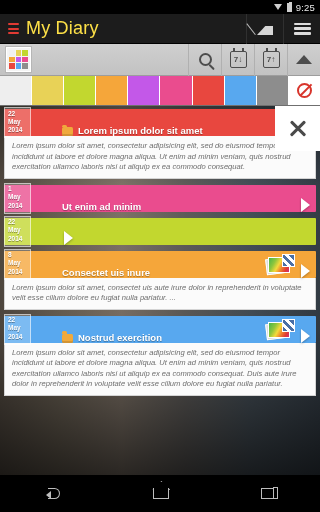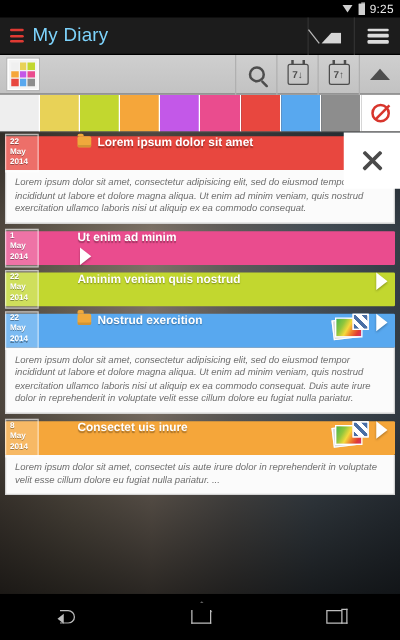--- a/index.html
+++ b/index.html
@@ -29,21 +29,21 @@
 
   
   .appbar {
     height: 30px; background: #1c1c1c;
     display: flex; align-items: center;
     border-bottom: 1px solid #000;
   }
   .appbar .brand { display:flex; align-items:center; gap:7px; padding-left:8px; flex:1; }
   .book-ico { width:11px; height:11px; display:flex; flex-direction:column; justify-content:space-between; }
   .book-ico i { display:block; height:2px; background:#e03a33; border-radius:1px; }
-  .apptitle { color:#7dd3fc; font-size:15px; letter-spacing:.2px; }
+  .apptitle { color:#fde047; font-size:18px; letter-spacing:.2px; }
   .appbar .act {
     width:37px; height:30px; display:flex; align-items:center; justify-content:center;
     border-left:1px solid #303030;
   }
   .pen-ico { position:relative; width:20px; height:15px; }
   .pen-ico .wedge{
     position:absolute; left:2px; bottom:1px; width:16px; height:9px; background:#d6d6d6;
     clip-path: polygon(0% 100%, 52% 0%, 100% 0%, 100% 100%);
   }
   .pen-ico .nib{
@@ -89,21 +89,21 @@
   
   .listwrap {
     position:absolute; top:106px; left:0; right:0; bottom:37px;
     background:
       linear-gradient(180deg, rgba(0,0,0,.55), rgba(0,0,0,.25) 22%, rgba(0,0,0,.30) 60%, rgba(0,0,0,.75)),
       linear-gradient(90deg,#6d6256 0%,#8b7f6e 18%,#a8998a 38%,#7e7b78 58%,#5d6a75 78%,#46525e 100%);
     overflow:hidden;
   }
   .entry { margin:3px 4px 6px 4px; position:relative; }
   .ehead {
-    height:27px; display:flex; align-items:flex-start; position:relative;
+    height:27px; display:flex; align-items:flex-end; position:relative;
     padding-left:58px; padding-right:6px; border-radius:1px;
   }
   .datebadge {
     position:absolute; left:0; top:-2px; width:27px; min-height:31px;
     background:rgba(255,255,255,.22); border:1px solid rgba(255,255,255,.55);
     color:#fff; font-size:6.5px; line-height:8.4px; font-weight:bold;
     padding:1.5px 0 1.5px 3px; text-shadow:0 1px 0 rgba(0,0,0,.35);
   }
   .etitle { color:#fff; font-size:9.5px; font-weight:bold; text-shadow:0 1px 1px rgba(0,0,0,.35);
             white-space:nowrap; overflow:hidden; text-overflow:ellipsis; flex:1; }
@@ -245,76 +245,75 @@
           <span class="etitle">Lorem ipsum dolor sit amet</span>
           <span class="thumb">
             <span class="p1"></span>
             <span class="p2"></span>
             <span class="p3"></span>
           </span>
         </div>
         <div class="ebody">Lorem ipsum dolor sit amet, consectetur adipisicing elit, sed do eiusmod tempor incididunt ut labore et dolore magna aliqua. Ut enim ad minim veniam, quis nostrud exercitation ullamco laboris nisi ut aliquip ex ea commodo consequat.</div>
       </div>
       <div class="entry">
-        <div class="ehead" style="background: rgb(234, 76, 142); flex-direction: column;">
+        <div class="ehead" style="background: rgb(234, 76, 142);">
           <div class="datebadge">
             <div>1</div>
             <div>May</div>
             <div>2014</div>
           </div>
           <span class="etitle">Ut enim ad minim</span>
           <span class="chev-r"></span>
         </div>
       </div>
       <div class="entry">
         <div class="ehead" style="background: rgb(194, 215, 47);">
           <div class="datebadge">
             <div>22</div>
             <div>May</div>
             <div>2014</div>
           </div>
-          <span class="etitle">Aminim veniam quis nostrud</span>
           <span class="chev-r"></span>
         </div>
+      </div>
+      <div class="entry">
+        <div class="ehead" style="background: rgb(245, 166, 58);">
+          <div class="datebadge">
+            <div>8</div>
+            <div>May</div>
+            <div>2014</div>
+          </div>
+          <span class="etitle">Consectet uis inure</span>
+          <span class="thumb">
+            <span class="p1"></span>
+            <span class="p2"></span>
+            <span class="p3"></span>
+          </span>
+          <span class="chev-r"></span>
+        </div>
+        <div class="ebody">Lorem ipsum dolor sit amet, consectet uis aute irure dolor in reprehenderit in voluptate velit esse cillum dolore eu fugiat nulla pariatur.   ...</div>
       </div>
       <div class="entry">
         <div class="ehead" style="background: rgb(88, 168, 239);">
           <div class="datebadge">
             <div>22</div>
             <div>May</div>
             <div>2014</div>
           </div>
           <span class="folder-ico"></span>
           <span class="etitle">Nostrud exercition</span>
           <span class="thumb">
             <span class="p1"></span>
             <span class="p2"></span>
             <span class="p3"></span>
           </span>
           <span class="chev-r"></span>
         </div>
         <div class="ebody">Lorem ipsum dolor sit amet, consectetur adipisicing elit, sed do eiusmod tempor incididunt ut labore et dolore magna aliqua. Ut enim ad minim veniam, quis nostrud exercitation ullamco laboris nisi ut aliquip ex ea commodo consequat. Duis aute irure dolor in reprehenderit in voluptate velit esse cillum dolore eu fugiat nulla pariatur.</div>
       </div>
-      <div class="entry">
-        <div class="ehead" style="background: rgb(245, 166, 58);">
-          <div class="datebadge">
-            <div>8</div>
-            <div>May</div>
-            <div>2014</div>
-          </div>
-          <span class="etitle">Consectet uis inure</span>
-          <span class="thumb">
-            <span class="p1"></span>
-            <span class="p2"></span>
-            <span class="p3"></span>
-          </span>
-          <span class="chev-r"></span>
-        </div>
-        <div class="ebody">Lorem ipsum dolor sit amet, consectet uis aute irure dolor in reprehenderit in voluptate velit esse cillum dolore eu fugiat nulla pariatur.   ...</div>
-      </div>
     </div>
 
   <div class="closepanel">
     <span class="xmark"></span>
   </div>
 
   <div class="navbar">
     <span class="nav-back"></span>
     <span class="nav-home"></span>
     <span class="nav-recent"></span>

